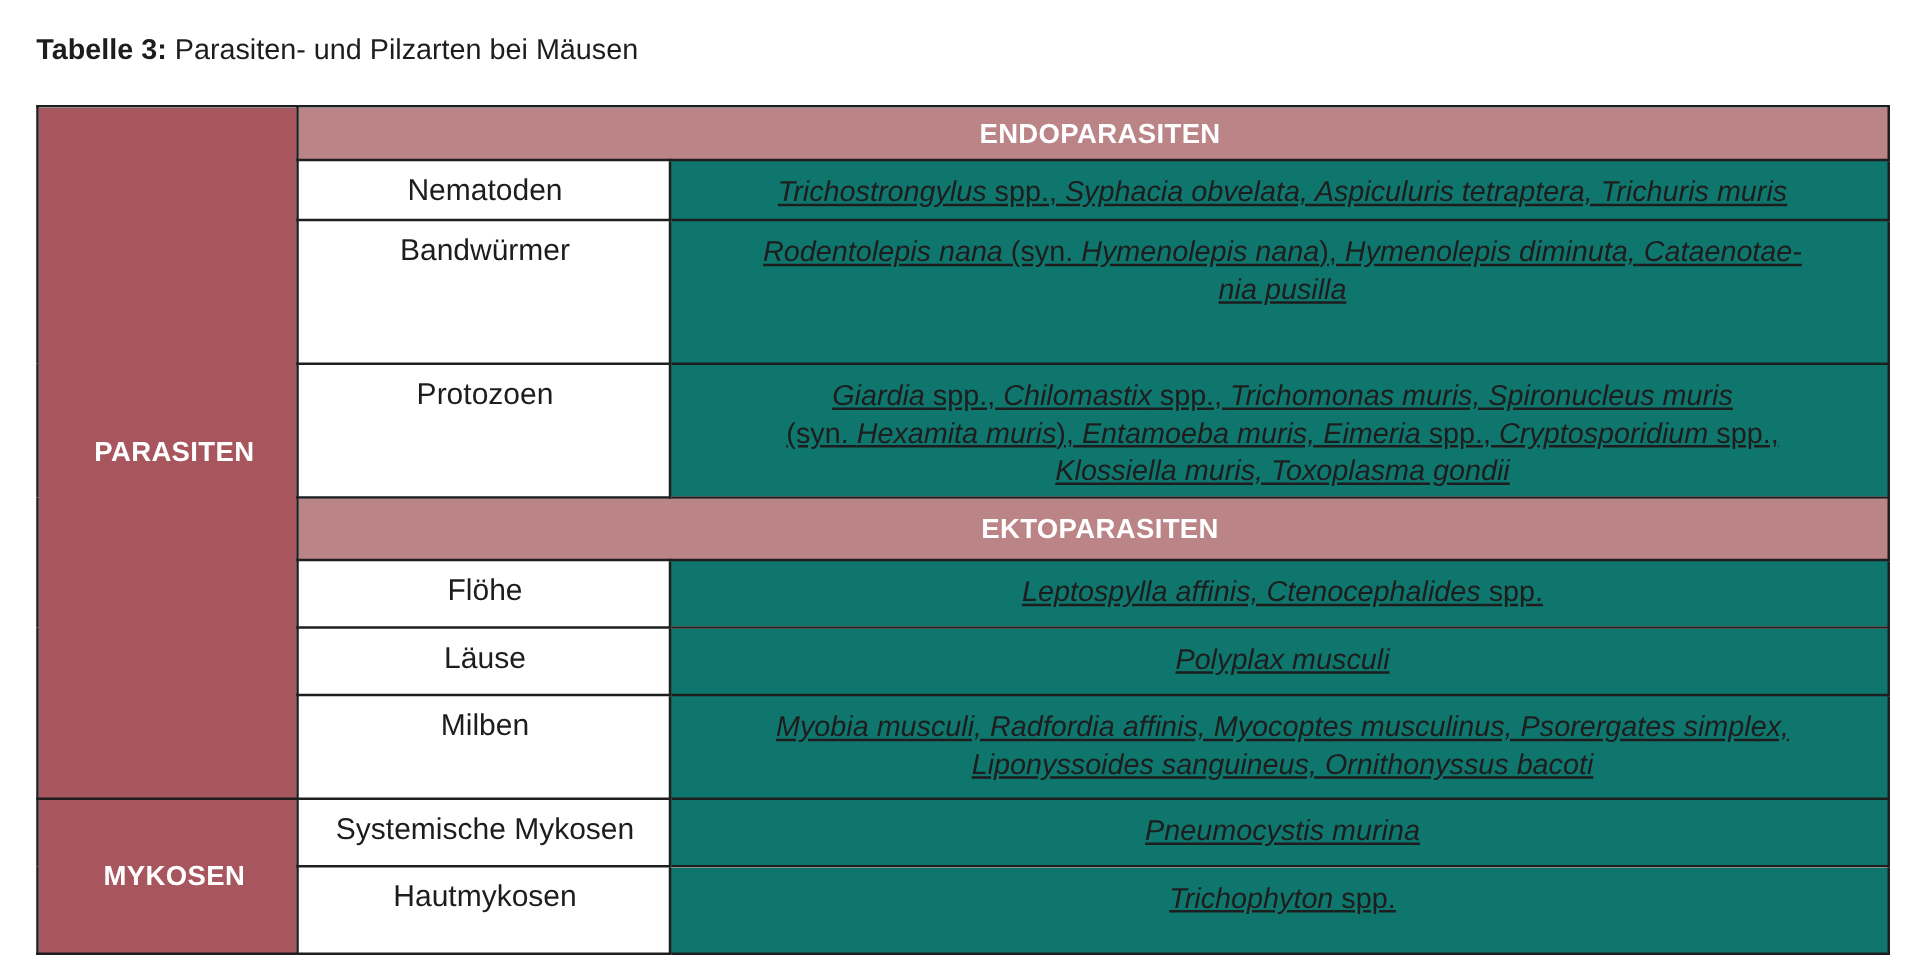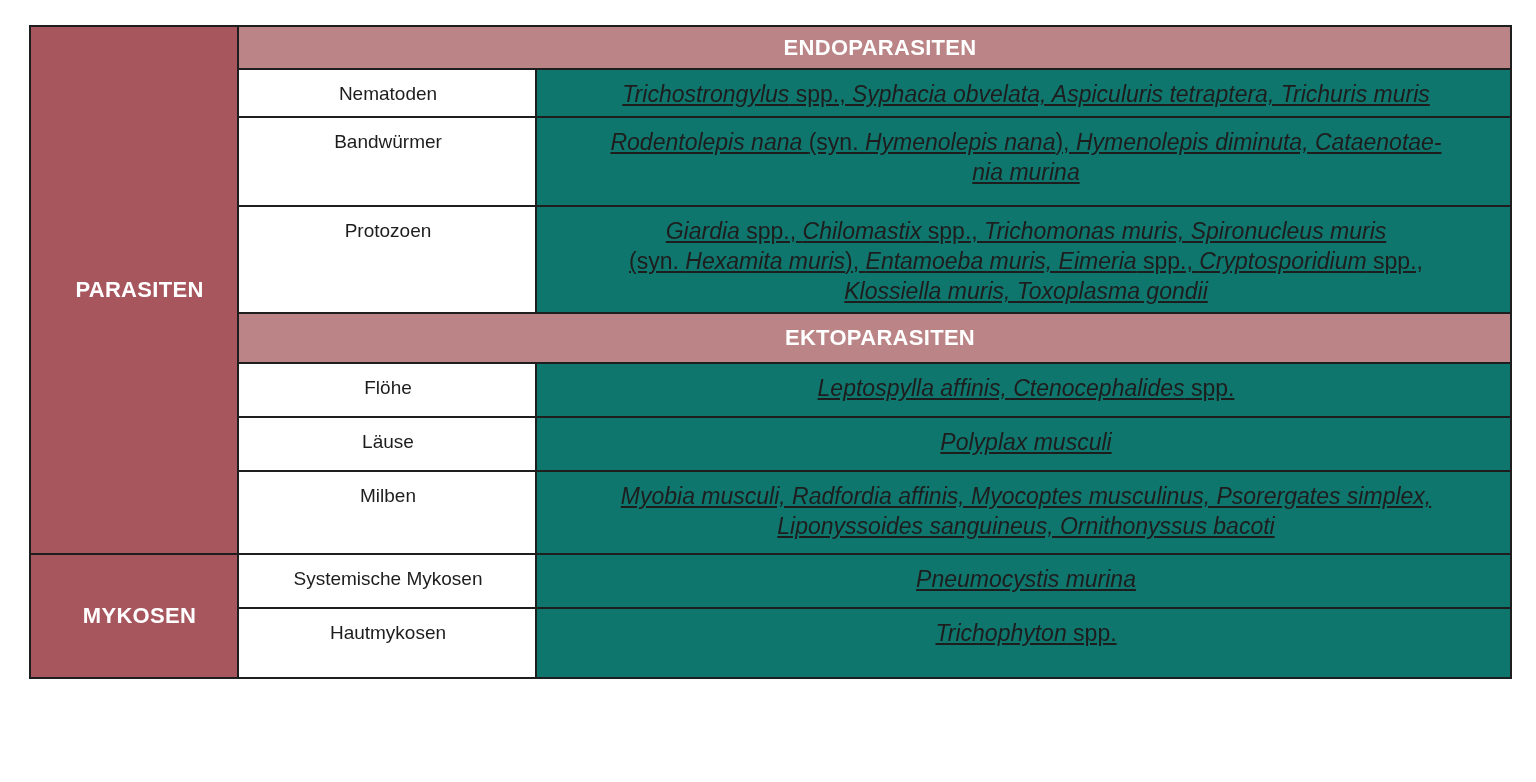--- a/index.html
+++ b/index.html
@@ -30,46 +30,50 @@
     background:var(--group_bg);color:var(--header_text);
     font-weight:bold;font-size:22px;letter-spacing:0.3px;
     padding-left:12px;vertical-align:middle;
   }
   td.header{
     background:var(--header_bg);color:var(--header_text);
     font-weight:bold;font-size:22px;letter-spacing:0.3px;
     padding-left:12px;vertical-align:middle;
   }
   td.cat{
-    font-size:19px;vertical-align:top;
+    font-size:24px;vertical-align:top;
     padding:9px 8px 6px 10px;line-height:30px;background:#fff;
   }
   td.species{
     font-size:23px;vertical-align:top;
     padding:9px 8px 6px 13px;line-height:30px;background:#0f766e;text-decoration:underline;
   }
   td.species .line{white-space:nowrap;}
   td.species .it{font-style:italic;}
   
   tr.rh-endo{height:43px}
   tr.rh-nematoden{height:48px}
-  tr.rh-bandwuermer{height:89px}
+  tr.rh-bandwuermer{height:115px}
   tr.rh-protozoen{height:97px}
   tr.rh-ekto{height:50px}
   tr.rh-floehe{height:54px}
   tr.rh-laeuse{height:54px}
   tr.rh-milben{height:83px}
   tr.rh-sysmyk{height:54px}
   tr.rh-hautmyk{height:70px}
 </style>
 </head>
 <body>
 
 <div class="page">
 
+  <div class="title">
+    <span class="title-prefix">Tabelle 3:</span>
+    <span class="title-text">Parasiten- und Pilzarten bei Mäusen</span>
+  </div>
 
   <table class="ptable">
     <colgroup>
         <col class="c1">
         <col class="c2">
         <col class="c3">
       </colgroup>
     <tbody>
       <tr class="rh-endo">
         <td class="group" rowspan="8">PARASITEN</td>
@@ -78,21 +82,21 @@
       <tr class="rh-nematoden">
         <td class="cat">Nematoden</td>
         <td class="species">
             <div class="line"><span class="it">Trichostrongylus</span><span> spp., </span><span class="it">Syphacia obvelata, Aspiculuris tetraptera, Trichuris muris</span></div>
           </td>
       </tr>
       <tr class="rh-bandwuermer">
         <td class="cat">Bandwürmer</td>
         <td class="species">
             <div class="line"><span class="it">Rodentolepis nana </span><span>(syn. </span><span class="it">Hymenolepis nana</span><span>), </span><span class="it">Hymenolepis diminuta, Cataenotae-</span></div>
-            <div class="line"><span class="it">nia murina</span></div>
+            <div class="line"><span class="it">nia pusilla</span></div>
           </td>
       </tr>
       <tr class="rh-protozoen">
         <td class="cat">Protozoen</td>
         <td class="species">
             <div class="line"><span class="it">Giardia</span><span> spp., </span><span class="it">Chilomastix</span><span> spp., </span><span class="it">Trichomonas muris, Spironucleus muris</span></div>
             <div class="line"><span>(syn. </span><span class="it">Hexamita muris</span><span>), </span><span class="it">Entamoeba muris, Eimeria</span><span> spp., </span><span class="it">Cryptosporidium</span><span> spp.,</span></div>
             <div class="line"><span class="it">Klossiella muris, Toxoplasma gondii</span></div>
           </td>
       </tr>

